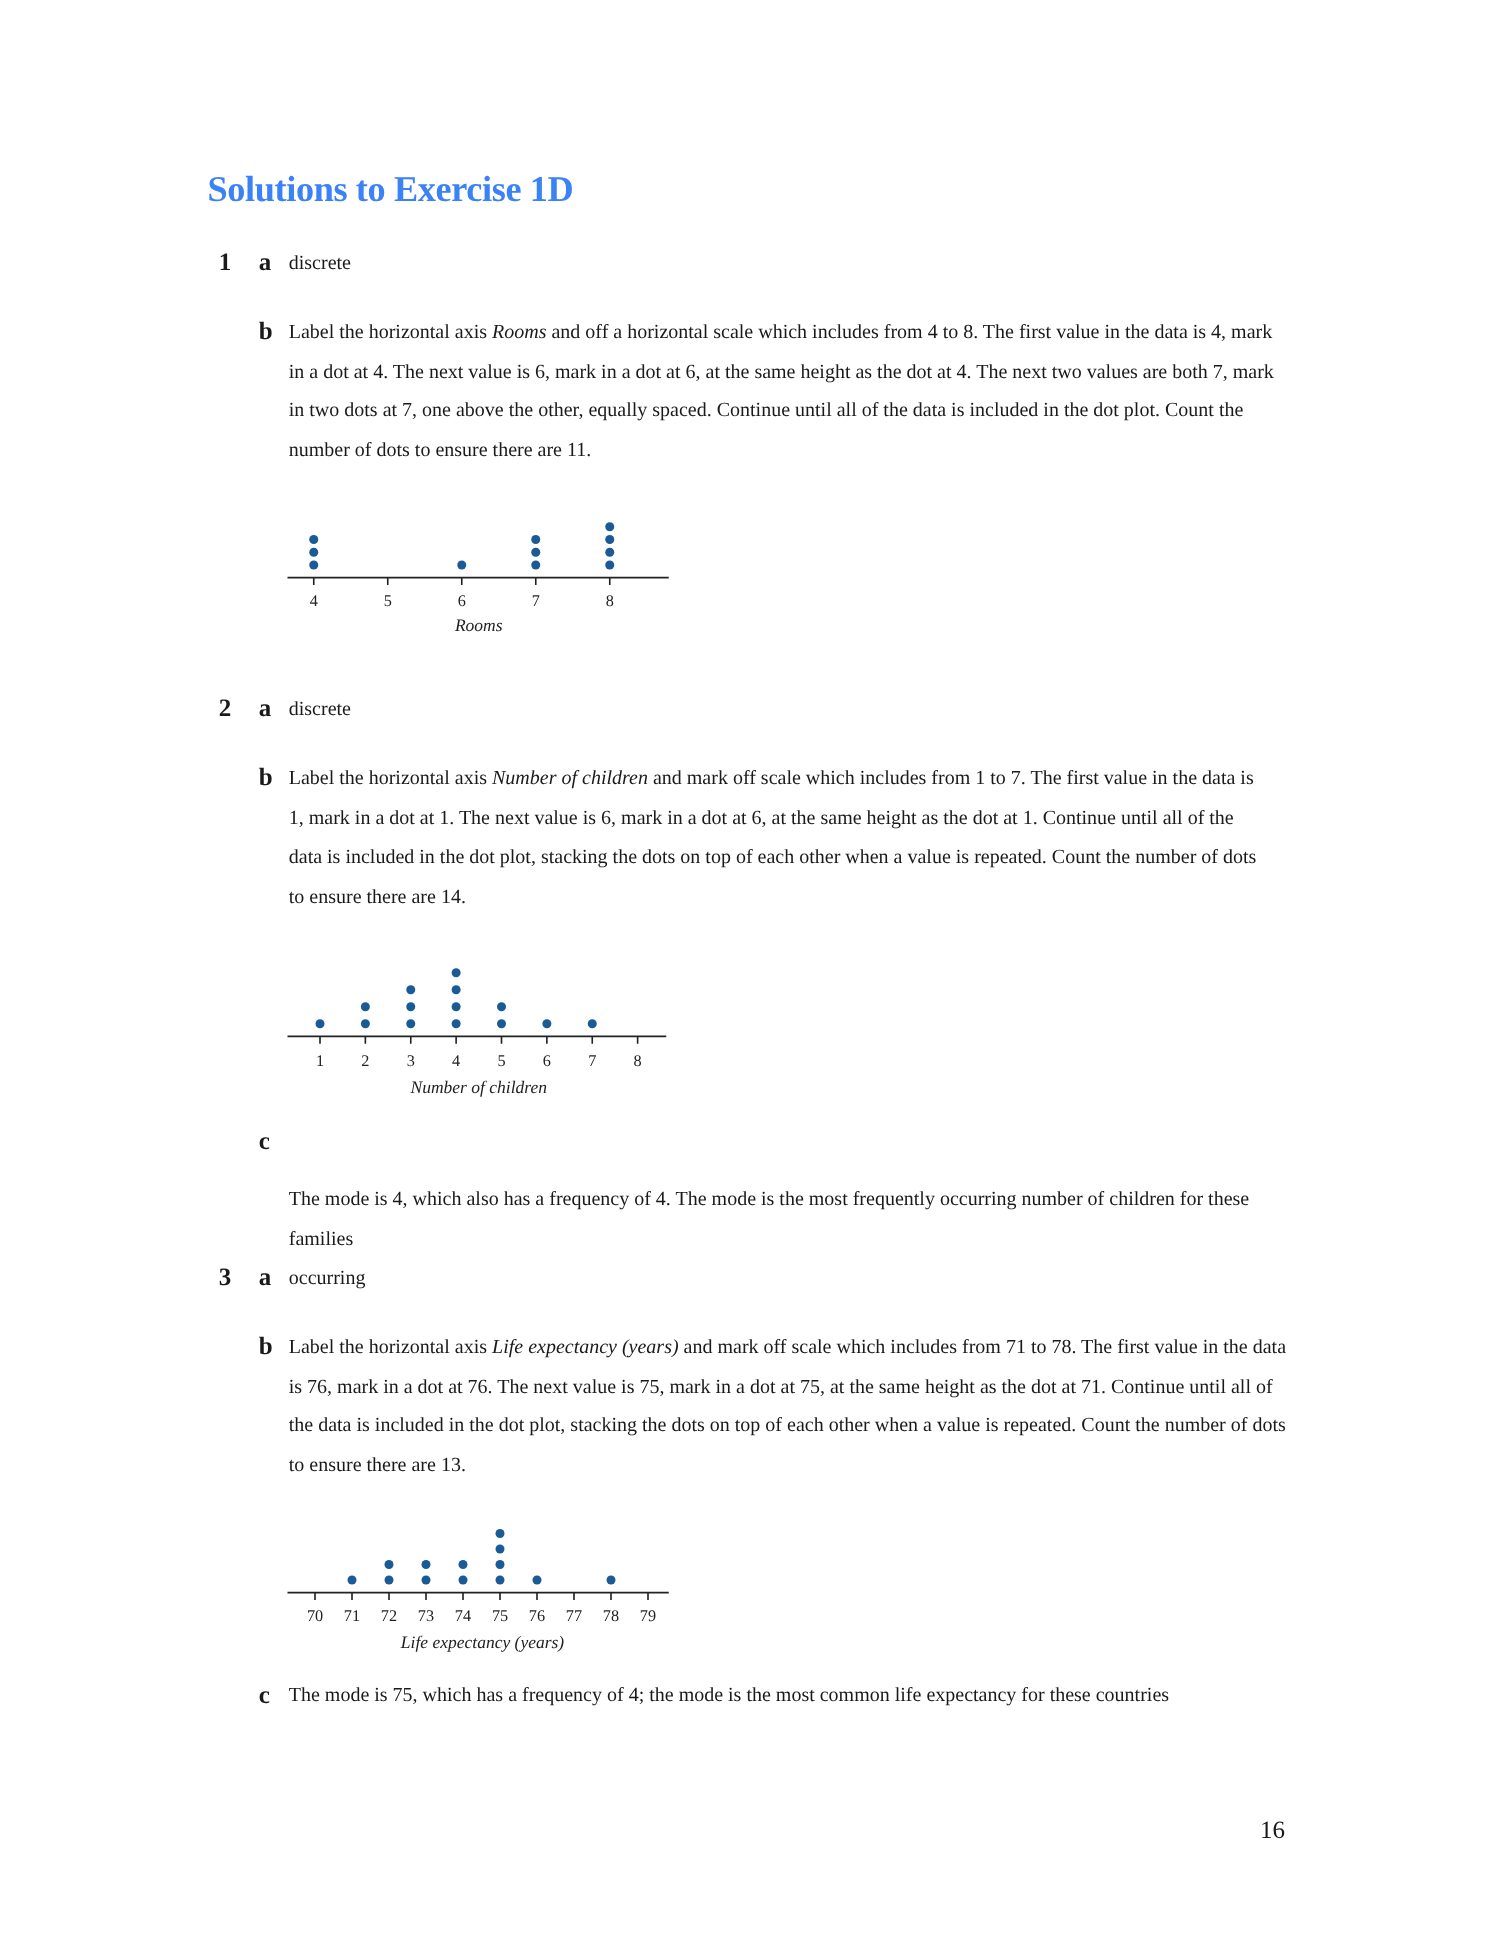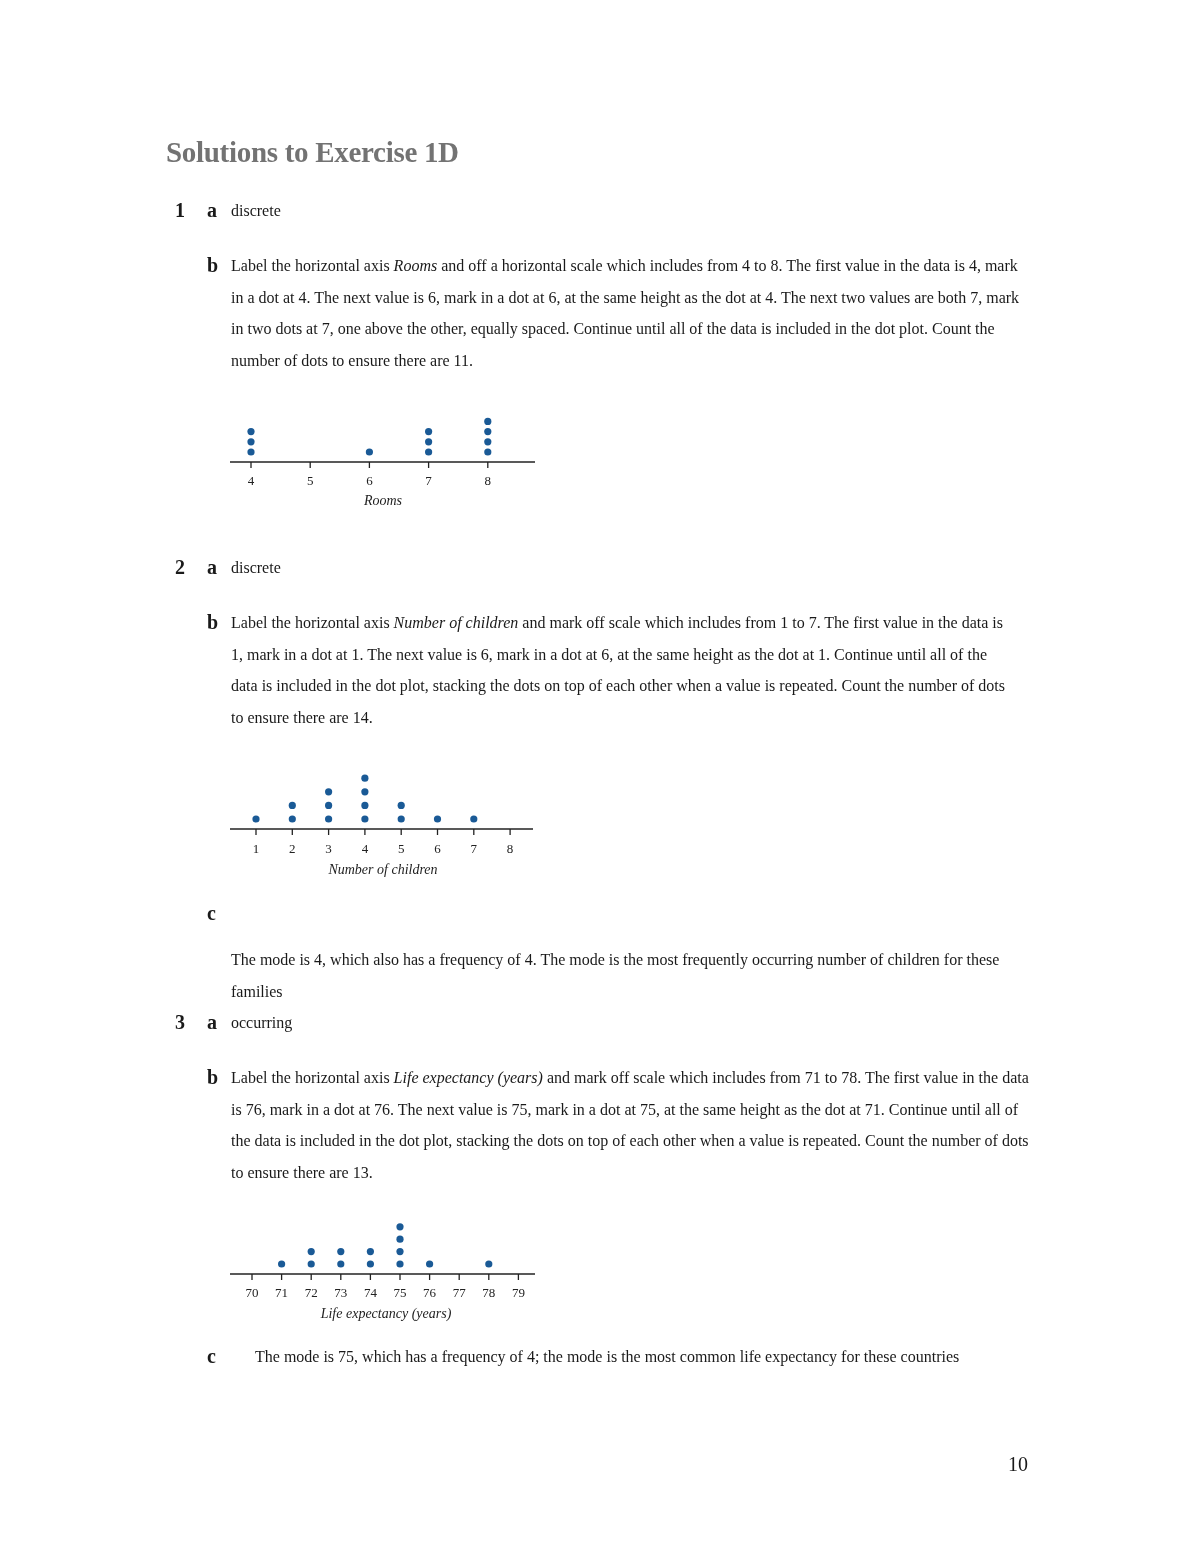--- a/index.html
+++ b/index.html
@@ -1,19 +1,19 @@
 <!DOCTYPE html>
 <html><head>
   <meta charset="utf-8">
   <style>
     html, body { margin: 0; padding: 0; background: #ffffff; }
     body { width: 1200px; height: 1553px; position: relative; overflow: hidden;
            font-family: "Liberation Serif", serif; color: #1a1a1a; }
     .title { position: absolute; left: 166px; top: 136px; font-size: 29px; font-weight: bold;
-             color: #737373; letter-spacing: -0.3px; }
+             color: #3b82f6; letter-spacing: -0.3px; }
     .qnum { position: absolute; font-weight: bold; font-size: 20px; }
     .part { position: absolute; font-weight: bold; font-size: 20px; }
     .text { position: absolute; left: 231px; font-size: 16px; line-height: 31.5px; width: 810px; }
     .text i { font-style: italic; }
     .pagenum { position: absolute; left: 1008px; top: 1453px; font-size: 20px; }
     .plot { position: absolute; left: 0; top: 0; }
     svg text { font-family: "Liberation Serif", serif; }
   </style>
 </head>
 <body>
@@ -137,15 +137,15 @@
 <div class="text" style="top:944px; width:780px;">The mode is 4, which also has a frequency of 4. The mode is the most frequently occurring number of children for these families</div>
 
 <div class="qnum" style="left:175px; top:1011px;">3</div>
 <div class="part" style="left:207px; top:1011px;">a</div>
 <div class="text" style="top:1007px;">occurring</div>
 
 <div class="part" style="left:207px; top:1066px;">b</div>
 <div class="text" style="top:1062px; width:805px;"><span>Label the horizontal axis </span><i>Life expectancy (years)</i><span> and mark off scale which includes from 71 to 78. The first value in the data is 76, mark in a dot at 76. The next value is 75, mark in a dot at 75, at the same height as the dot at 71. Continue until all of the data is included in the dot plot, stacking the dots on top of each other when a value is repeated. Count the number of dots to ensure there are 13.</span></div>
 
 <div class="part" style="left:207px; top:1345px;">c</div>
-<div class="text" style="top:1341px; width:770px;margin-left:24px;">The mode is 75, which has a frequency of 4; the mode is the most common life expectancy for these countries</div>
+<div class="text" style="top:1341px; width:770px;">The mode is 75, which has a frequency of 4; the mode is the most common life expectancy for these countries</div>
 
-<div class="pagenum">10</div>
+<div class="pagenum">16</div>
 
 </body></html>

